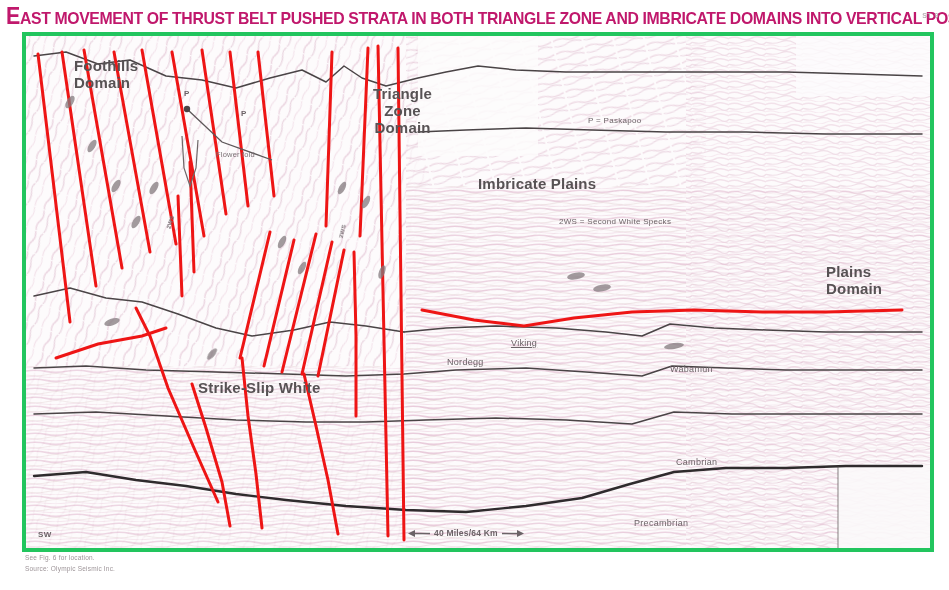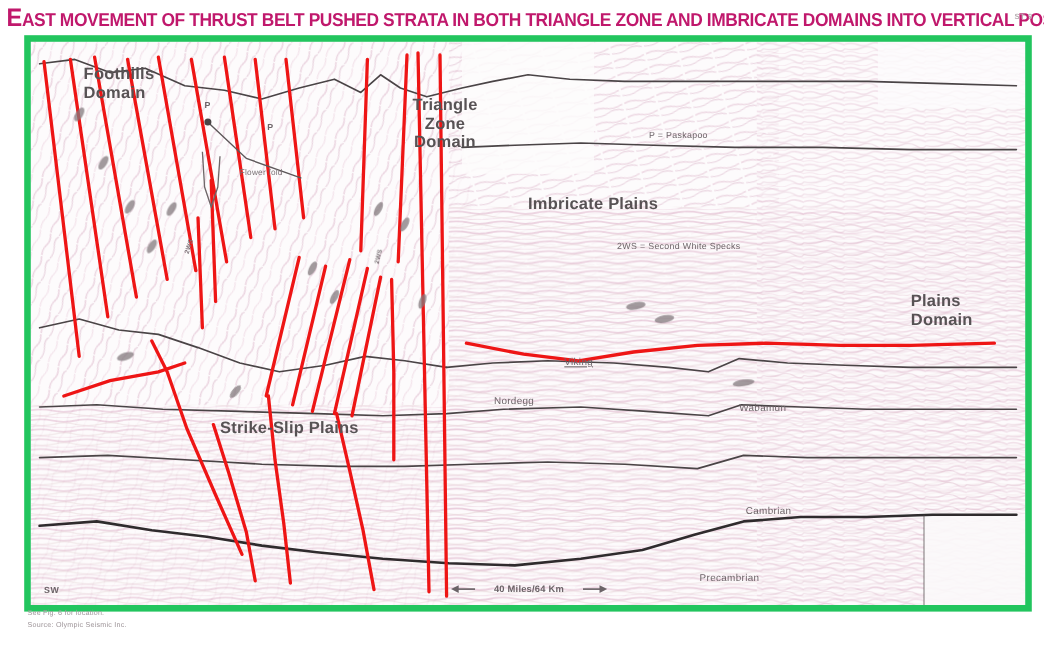--- a/index.html
+++ b/index.html
@@ -33,21 +33,21 @@
   #sheet-code{
     position:absolute;right:10px;top:12px;
     font-size:7px;color:#b9b0b4;font-weight:bold;
     letter-spacing:0.5px;
   }
   
   #section-panel{
     position:absolute;left:22px;top:32px;
     width:904px;height:512px;
     background:#fdfbfc;
-    border:6px solid #22c55e;
+    border:4px solid #22c55e;
     overflow:hidden;
   }
   #seismic-canvas{
     position:absolute;left:0;top:0;width:100%;height:100%;
     display:block;
   }
   
   .map-label{
     position:absolute;
     color:#605b5e;
@@ -81,33 +81,33 @@
   #lbl-foothills{left:48px;top:22px;}
   #lbl-triangle{left:303px;top:50px;text-align:center;margin-left:44px;}
   #lbl-imbricate{left:452px;top:140px;}
   #lbl-plains{left:800px;top:228px;text-align:left;}
   #lbl-strike-slip{left:172px;top:344px;}
   #lbl-p-paskapoo{left:562px;top:81px;}
   #lbl-2ws-legend{left:533px;top:182px;}
   #lbl-flower-fold{left:190px;top:115px;}
   #lbl-p-left{left:158px;top:54px;}
   #lbl-p-mid{left:215px;top:74px;}
-  #lbl-viking{left:485px;top:286px;text-decoration:underline;}
+  #lbl-viking{left:485px;top:302px;text-decoration:underline;}
   #lbl-nordegg{left:389px;top:321px;margin-left:32px;}
   #lbl-wabamun{left:644px;top:328px;}
   #lbl-cambrian{left:650px;top:421px;}
   #lbl-precambrian{left:608px;top:482px;}
   #lbl-sw{left:12px;top:495px;}
   #lbl-ne{left:866px;top:495px;margin-top:16px;}
   #lbl-2ws-a{left:138px;top:183px;transform:rotate(-72deg);}
   #lbl-2ws-b{left:310px;top:192px;transform:rotate(-76deg);}
   
   #scale-bar{
     position:absolute;left:382px;top:492px;
-    display:flex;align-items:center;gap:17px;
+    display:flex;align-items:center;gap:4px;
   }
   #scale-bar .scale-text{
     font-size:8.5px;color:#6b6367;font-weight:bold;letter-spacing:0.2px;
   }
   .scale-arrow{display:block;}
   
   #footnotes{
     position:absolute;left:25px;top:553px;
     font-size:6.5px;color:#9d9498;line-height:1.65;
     letter-spacing:0.2px;
@@ -250,21 +250,21 @@
 
   <div class="map-label domain-label" id="lbl-triangle">Triangle
 Zone
 Domain</div>
 
   <div class="map-label domain-label" id="lbl-imbricate">Imbricate Plains</div>
 
   <div class="map-label domain-label" id="lbl-plains">Plains
 Domain</div>
 
-  <div class="map-label domain-label" id="lbl-strike-slip">Strike-Slip Plains</div>
+  <div class="map-label domain-label" id="lbl-strike-slip">Strike-Slip White</div>
 
   <div class="map-label legend-label" id="lbl-p-paskapoo">P = Paskapoo</div>
 
   <div class="map-label legend-label" id="lbl-2ws-legend">2WS = Second White Specks</div>
 
   <div class="map-label tiny-label" id="lbl-flower-fold">Flower fold</div>
 
   <div class="map-label p-tag" id="lbl-p-left">P</div>
 
   <div class="map-label p-tag" id="lbl-p-mid">P</div>

